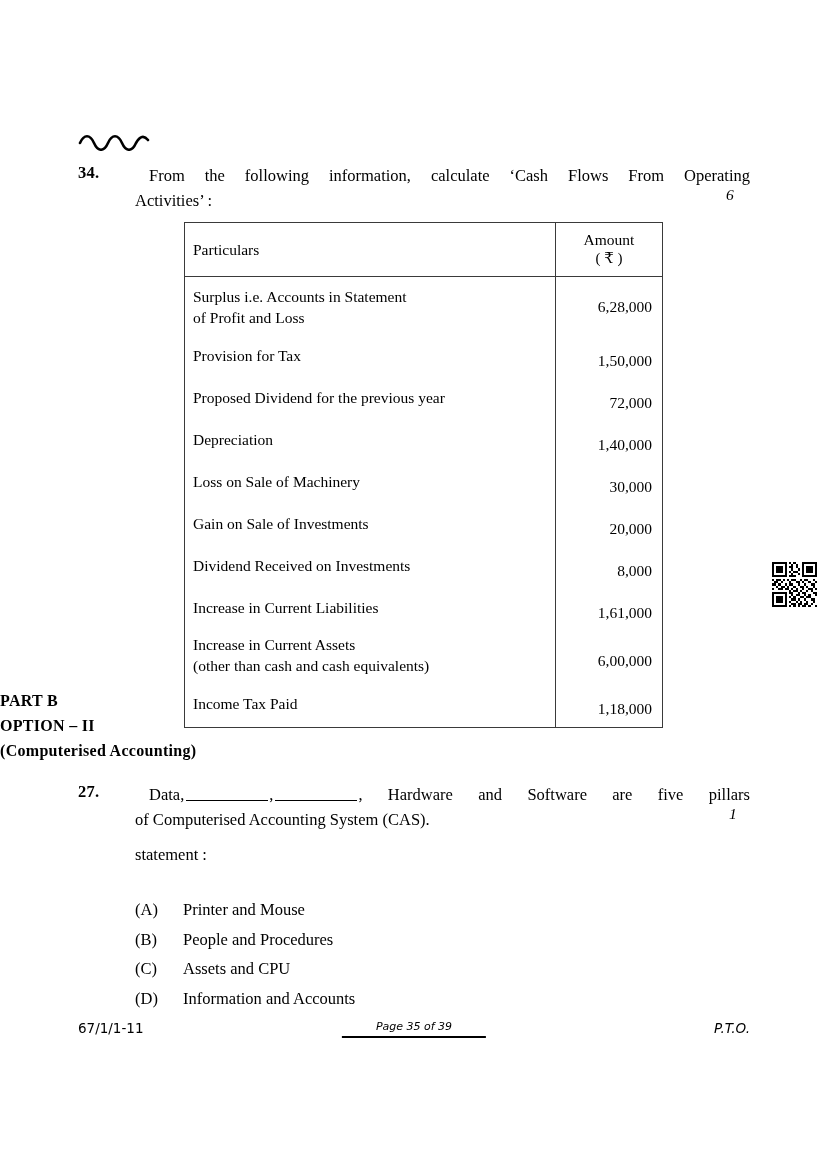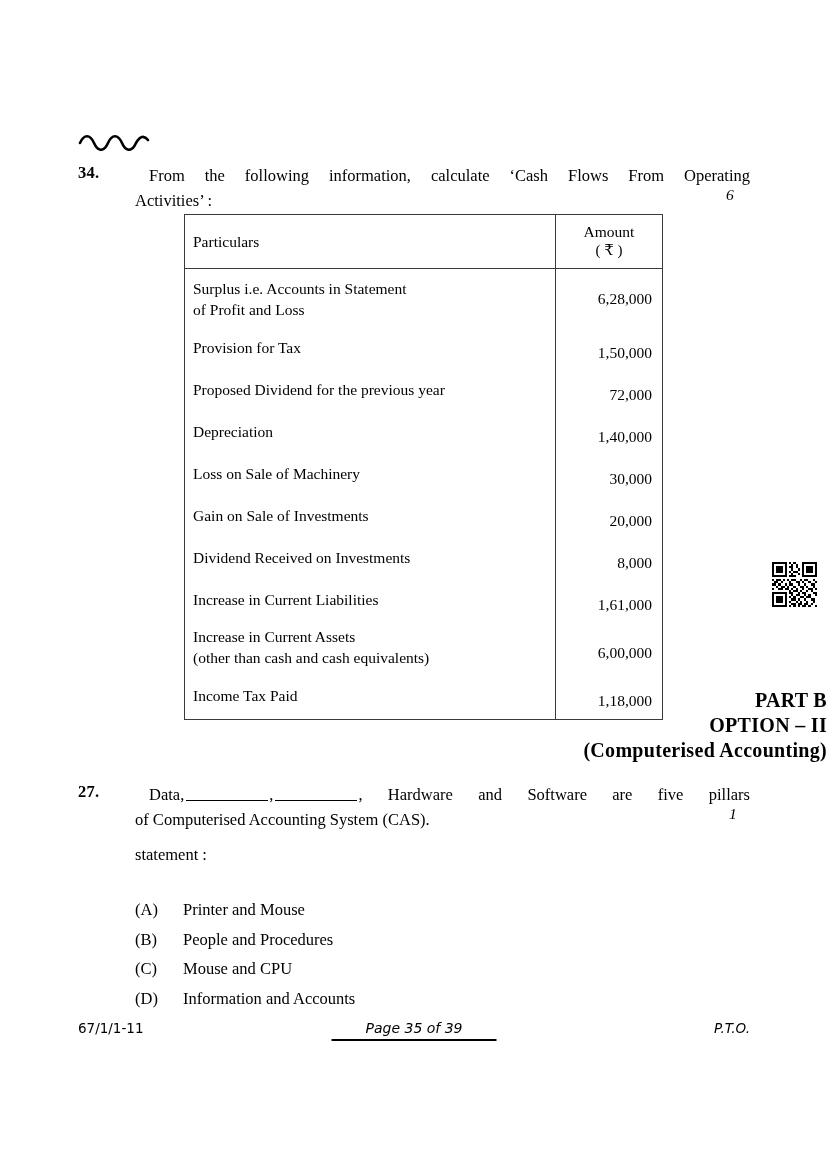--- a/index.html
+++ b/index.html
@@ -73,20 +73,21 @@
     position: absolute;
     left: 184px;
     top: 214px;
     width: 470px;
   }
   table.amt {
     border-collapse: collapse;
     width: 470px;
     font-size: 15.5px;
     table-layout: fixed;
+    margin-top: 8px;
   }
   table.amt, table.amt th, table.amt td {
     border: 1.6px solid #3a3a3a;
   }
   table.amt th, table.amt td {
     border-left-width: 1.6px;
     border-right-width: 1.6px;
     border-top: none;
     border-bottom: none;
   }
@@ -125,23 +126,23 @@
   tbody tr:first-child td { padding-top: 9px; }
   tbody tr:last-child td { padding-bottom: 9px; }
   .rupee { font-size: 15px; }
 
   
   .partb {
     position: absolute;
     left: 0;
     top: 688px;
     width: 827px;
-    text-align: right;
+    text-align: left;
     font-weight: bold;
-    font-size: 20px;
+    font-size: 16px;
     line-height: 25px;
   }
   .partb div { letter-spacing: .3px; }
 
   
   .q27 {
     position: absolute;
     left: 78px;
     top: 782px;
     width: 672px;
@@ -218,21 +219,21 @@
     font-family: "DejaVu Sans", sans-serif;
     font-size: 13.5px;
   }
   .f-center {
     position: absolute;
     left: 50%;
     transform: translateX(-50%);
     top: 0;
     font-style: italic;
     font-family: "DejaVu Sans", sans-serif;
-    font-size: 14px;
+    font-size: 11px;
     padding: 0 34px 3px 34px;
     border-bottom: 2px solid #000;
   }
   .f-right {
     position: absolute;
     right: 0;
     top: 0;
     font-style: italic;
     font-family: "DejaVu Sans", sans-serif;
     font-size: 13.5px;
@@ -465,21 +466,21 @@
       <div class="opt">
         <span class="lbl">(A)</span>
         <span class="txt">Printer and Mouse</span>
       </div>
       <div class="opt">
         <span class="lbl">(B)</span>
         <span class="txt">People and Procedures</span>
       </div>
       <div class="opt">
         <span class="lbl">(C)</span>
-        <span class="txt">Mouse and CPU</span>
+        <span class="txt">Assets and CPU</span>
       </div>
       <div class="opt">
         <span class="lbl">(D)</span>
         <span class="txt">Information and Accounts</span>
       </div>
     </div>
 
   <div class="footer">
     <span class="f-left">67/1/1-11</span>
     <span class="f-center">Page 35 of 39</span>

